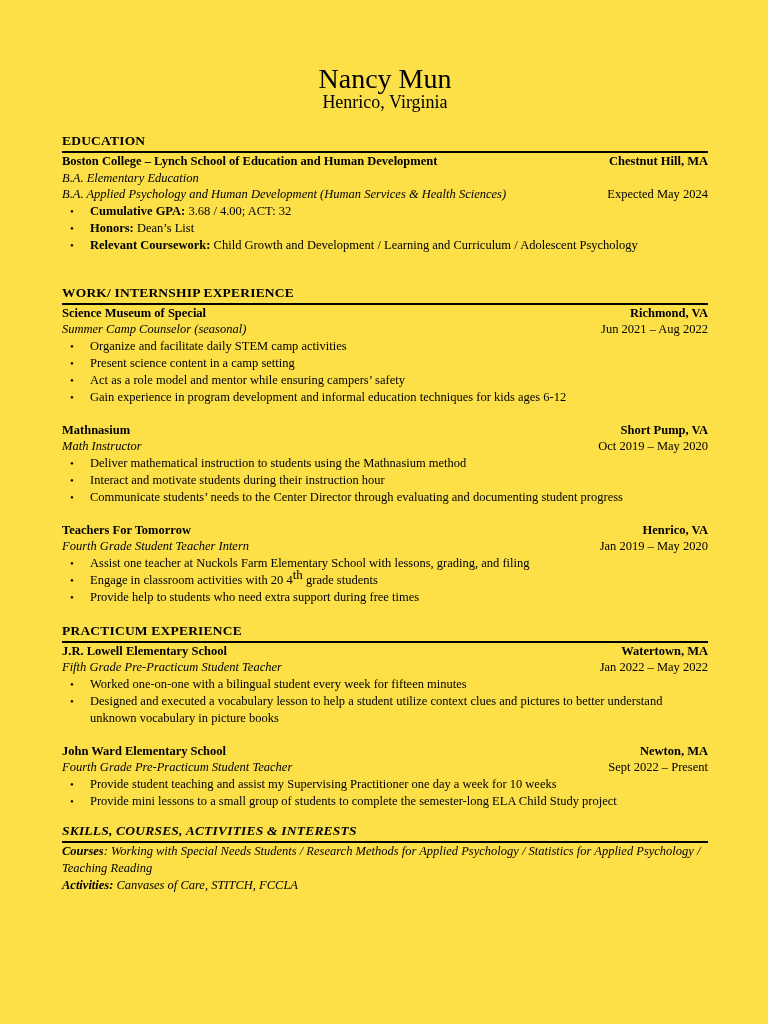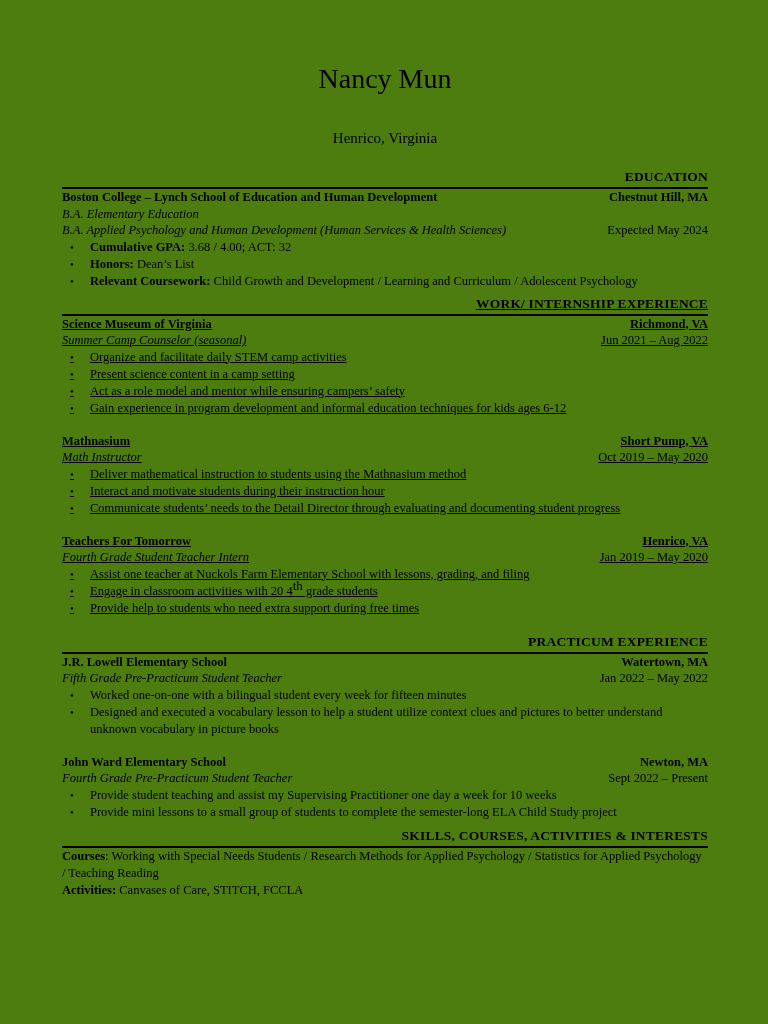--- a/index.html
+++ b/index.html
@@ -3,40 +3,39 @@
 <meta charset="utf-8">
 <style>
   html, body { margin: 0; padding: 0; }
   body {
     width: 768px; height: 1024px;
     background: #ffffff;
     font-family: "Liberation Serif", serif;
     color: #000000;
     -webkit-font-smoothing: antialiased;
   }
-  .sheet { position: relative; width: 768px; height: 1024px; overflow: hidden; background: #4d7c0f; }
+  .sheet { position: relative; width: 768px; height: 1024px; overflow: hidden; background: #fde047; }
   .content { position: absolute; left: 62px; top: 64px; width: 646px; }
 
   
   .name { text-align: center; font-size: 28px; line-height: 30px; font-weight: normal; }
-  .sub  { text-align: center; font-size: 15px; line-height: 16px; margin-top: 36px; }
+  .sub  { text-align: center; font-size: 18px; line-height: 16px; }
 
   
   .section { margin-top: 0; }
   .section-h {
     font-weight: bold; font-size: 13.5px; line-height: 16px;
     letter-spacing: 0.2px;
     padding-bottom: 2px;
     border-bottom: 2px solid #000;
-    text-align: right;
   }
   .mt-edu  { margin-top: 23px; }
-  .mt-work { margin-top: 6px; text-decoration: underline; }
+  .mt-work { margin-top: 31px; }
   .mt-prac { margin-top: 17px; }
-  .mt-skil { margin-top: 7px; }
+  .mt-skil { margin-top: 13px; font-style: italic; }
 
   
   .row { display: flex; justify-content: space-between; gap: 29px; font-size: 12.5px; line-height: 16.5px; align-items: flex-end; }
   .row .right { white-space: nowrap; text-align: right; }
   .org, .loc { font-weight: bold; }
   .role, .degree { font-style: italic; }
   .date { font-weight: normal; font-style: normal; }
 
   
   .bullets { margin: 0; }
@@ -88,21 +87,21 @@
           <span class="txt"><span class="blabel">Relevant Coursework:</span><span> Child Growth and Development / Learning and Curriculum / Adolescent Psychology</span></span>
         </div>
       </div>
     </div>
 
     <div class="section mt-work">
       <div class="section-h">WORK/ INTERNSHIP EXPERIENCE</div>
 
       <div class="entry first">
         <div class="row">
-          <span class="org">Science Museum of Virginia</span>
+          <span class="org">Science Museum of Special</span>
           <span class="loc right">Richmond, VA</span>
         </div>
         <div class="row">
           <span class="role">Summer Camp Counselor (seasonal)</span>
           <span class="date right">Jun 2021 – Aug 2022</span>
         </div>
         <div class="bullets">
           <div class="bullet">
               <span class="dot">•</span>
               <span class="txt">Organize and facilitate daily STEM camp activities</span>
@@ -135,21 +134,21 @@
           <div class="bullet">
               <span class="dot">•</span>
               <span class="txt">Deliver mathematical instruction to students using the Mathnasium method</span>
             </div>
           <div class="bullet">
               <span class="dot">•</span>
               <span class="txt">Interact and motivate students during their instruction hour</span>
             </div>
           <div class="bullet">
               <span class="dot">•</span>
-              <span class="txt">Communicate students’ needs to the Detail Director through evaluating and documenting student progress</span>
+              <span class="txt">Communicate students’ needs to the Center Director through evaluating and documenting student progress</span>
             </div>
         </div>
       </div>
 
       <div class="entry">
         <div class="row">
           <span class="org">Teachers For Tomorrow</span>
           <span class="loc right">Henrico, VA</span>
         </div>
         <div class="row">

